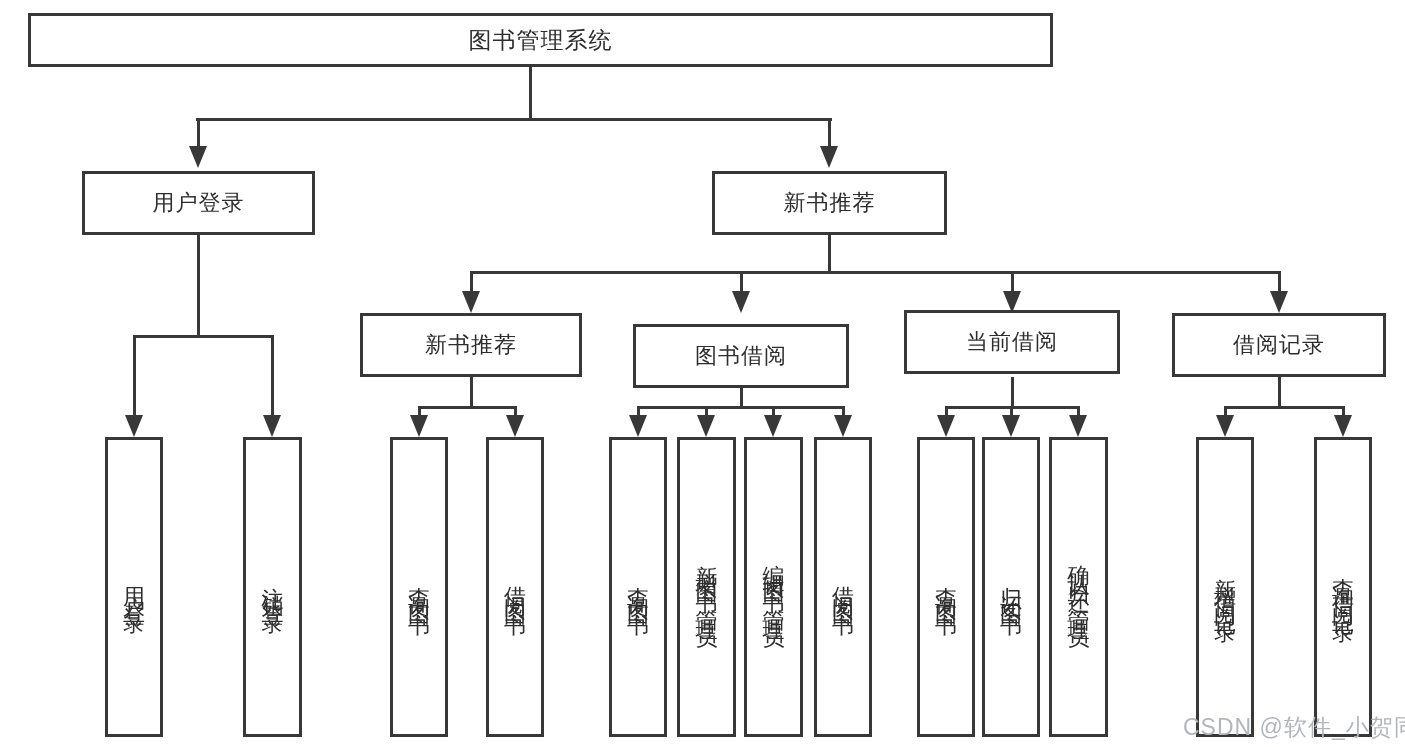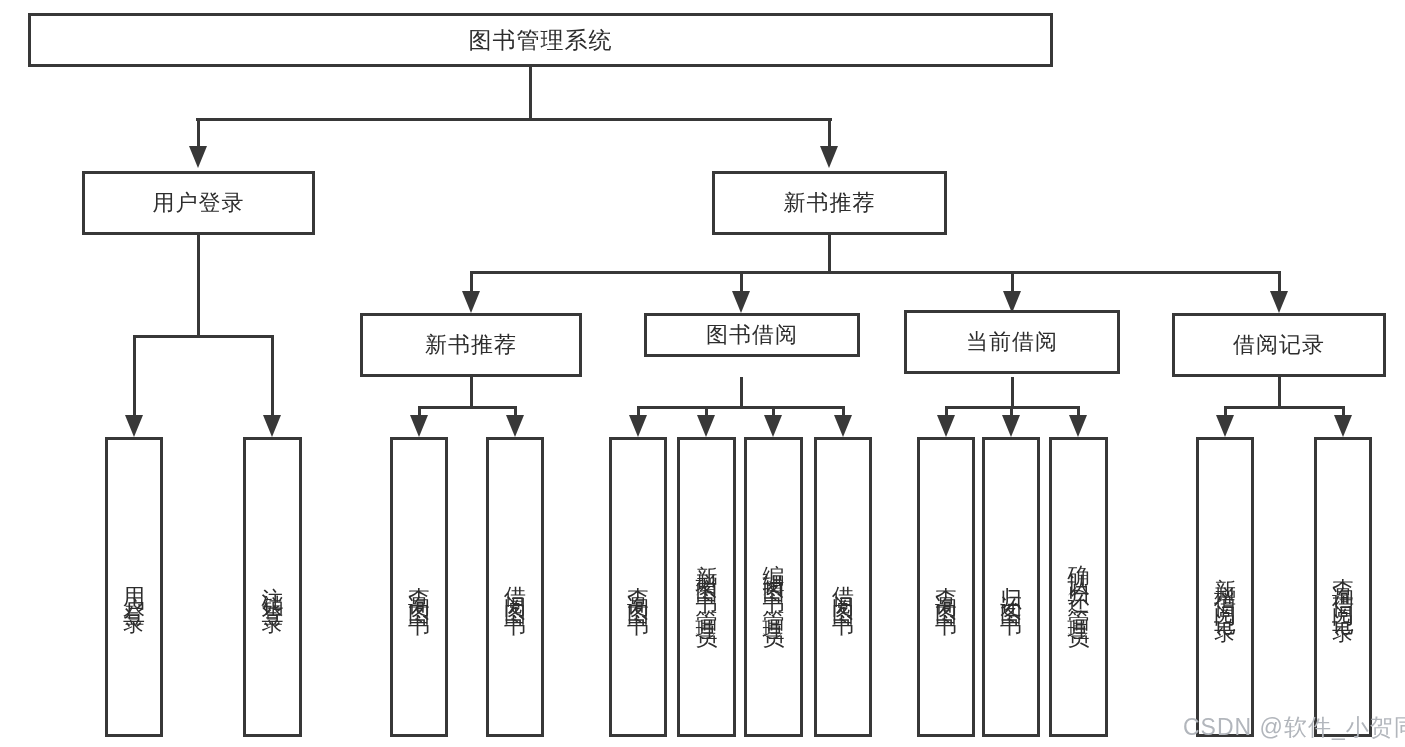--- a/index.html
+++ b/index.html
@@ -102,21 +102,21 @@
   <div class="vline" style="left:1011px; top:271px; height:24px;"></div>
   <div class="vline" style="left:1278px; top:271px; height:24px;"></div>
   <div class="arrow" style="left:462px; top:291px;"></div>
   <div class="arrow" style="left:732px; top:291px;"></div>
   <div class="arrow" style="left:1003px; top:291px;"></div>
   <div class="arrow" style="left:1270px; top:291px;"></div>
 
   <div class="box" style="left:360px; top:313px; width:222px; height:64px;">
     <span>新书推荐</span>
   </div>
-  <div class="box" style="left:633px; top:313px; width:216px; height:44px;margin-left:11px;">
+  <div class="box" style="left:633px; top:324px; width:216px; height:64px;">
     <span>图书借阅</span>
   </div>
   <div class="box" style="left:904px; top:310px; width:216px; height:64px;">
     <span>当前借阅</span>
   </div>
   <div class="box" style="left:1172px; top:313px; width:214px; height:64px;">
     <span>借阅记录</span>
   </div>
 
   <div class="vline" style="left:470px; top:377px; height:32px;"></div>

